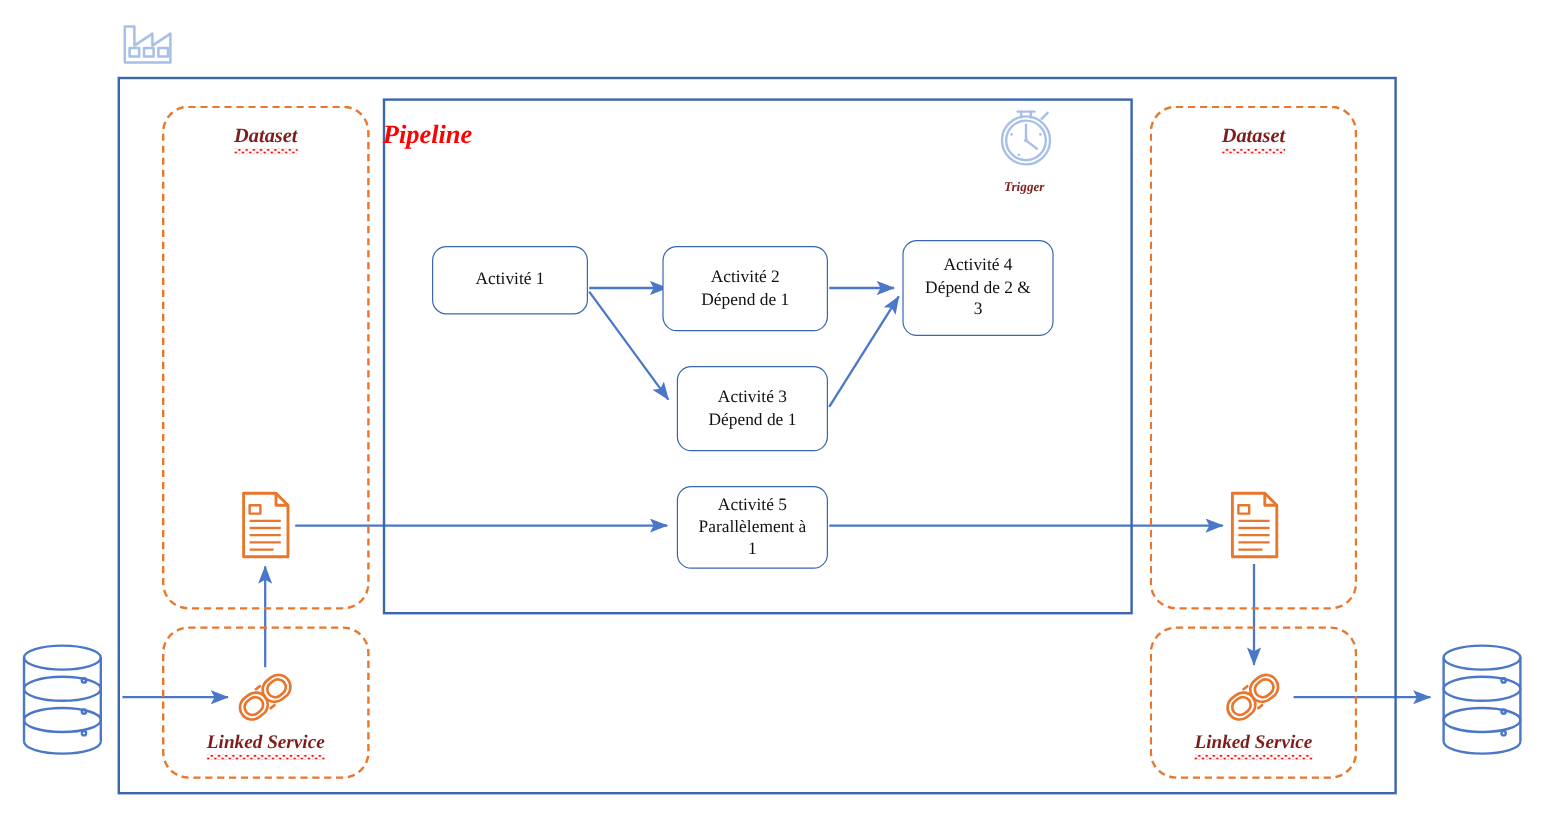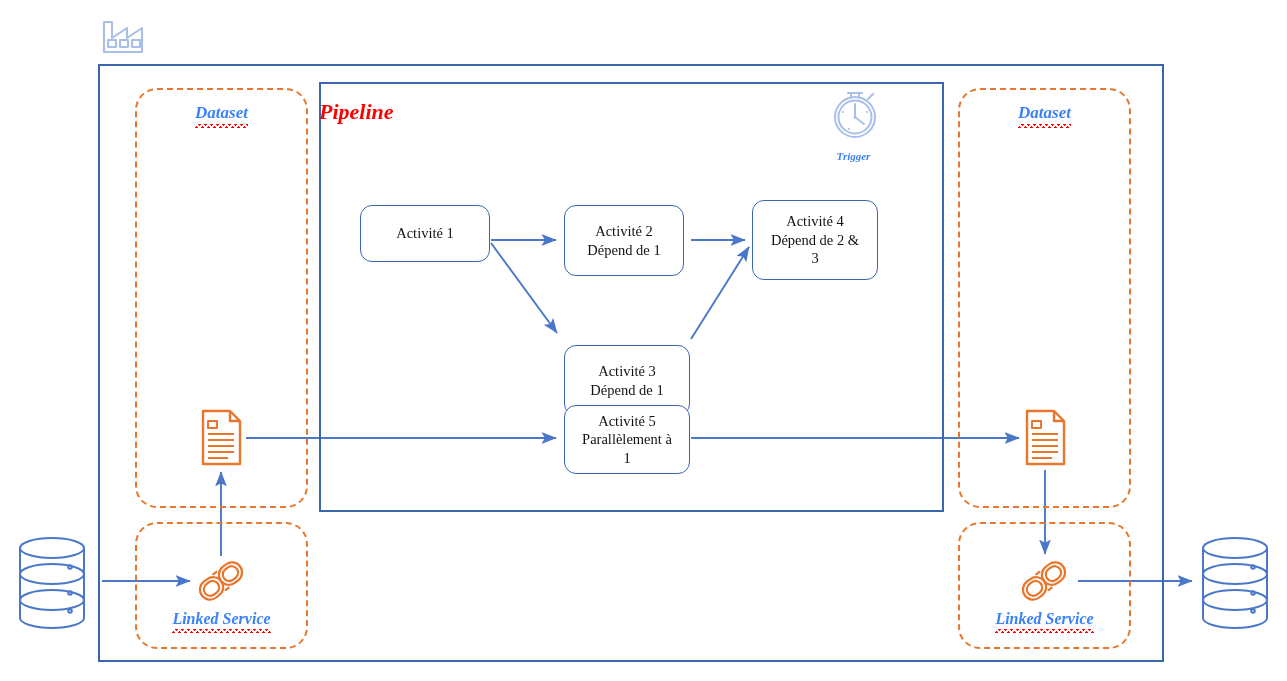--- a/index.html
+++ b/index.html
@@ -55,21 +55,21 @@
     border-radius: 22px;
     box-sizing: border-box;
   }
   #dataset-left-box  { left: 135px; top: 88px;  width: 173px; height: 420px; }
   #dataset-right-box { left: 958px; top: 88px;  width: 173px; height: 420px; }
   #ls-left-box       { left: 135px; top: 522px; width: 173px; height: 127px; }
   #ls-right-box      { left: 958px; top: 522px; width: 173px; height: 127px; }
 
   
   .red-label {
-    color: #3b82f6;
+    color: #7f1d1d;
     font-style: italic;
     font-weight: bold;
     font-family: "Liberation Serif", serif;
     text-align: center;
     white-space: nowrap;
   }
   .squiggle {
     position: relative;
     display: inline-block;
   }
@@ -105,22 +105,22 @@
     align-items: center;
     justify-content: center;
     text-align: center;
     color: #111111;
     font-size: 14.5px;
     line-height: 1.28;
     font-family: "Liberation Serif", serif;
     padding: 2px 6px;
   }
   #act1 { left: 360px; top: 205px; width: 130px; height: 57px; }
-  #act2 { left: 564px; top: 205px; width: 120px; height: 71px; }
-  #act3 { left: 564px; top: 305px; width: 126px; height: 71px; margin-top: 40px; }
+  #act2 { left: 552px; top: 205px; width: 138px; height: 71px; }
+  #act3 { left: 564px; top: 305px; width: 126px; height: 71px; }
   #act4 { left: 752px; top: 200px; width: 126px; height: 80px; }
   #act5 { left: 564px; top: 405px; width: 126px; height: 69px; justify-content: center; }
 
   
   #vector-layer {
     left: 0; top: 0;
     width: 1287px; height: 681px;
     pointer-events: none;
   }
 </style>

